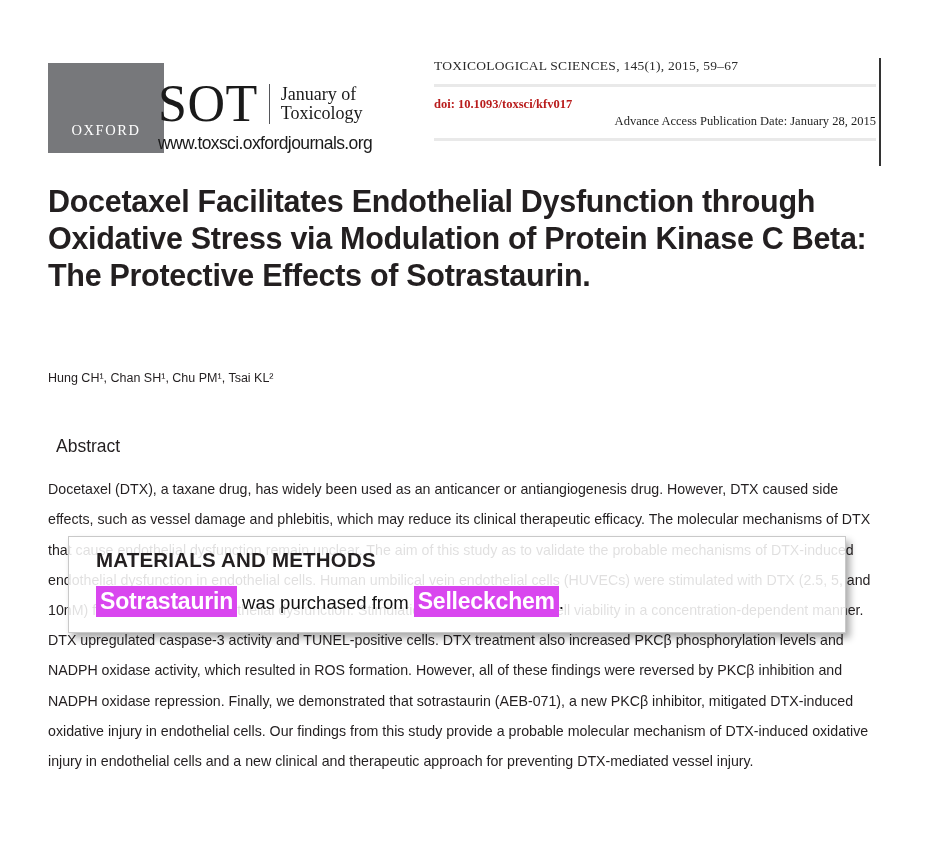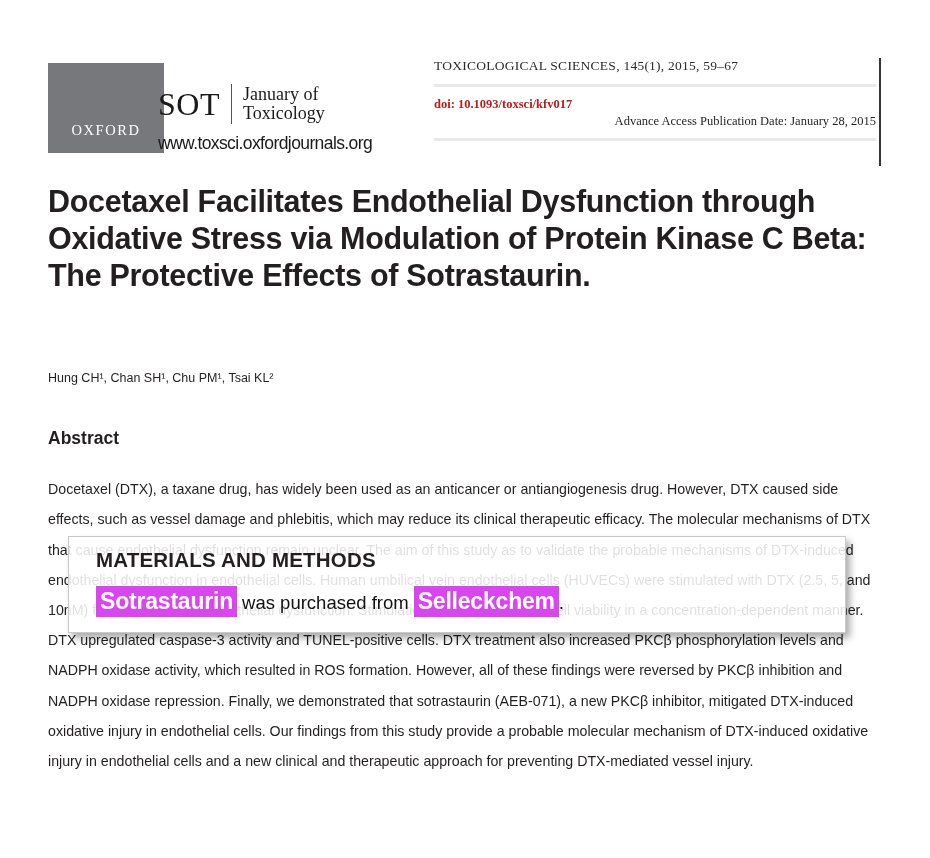--- a/index.html
+++ b/index.html
@@ -45,21 +45,21 @@
     left: 158px; top: 80px;
     width: 225px;
   }
   .sot-row {
     display: flex;
     align-items: center;
     height: 48px;
   }
   .sot-letters {
     font-family: "Liberation Serif", serif;
-    font-size: 32px;
+    font-size: 52px;
     line-height: 44px;
     letter-spacing: 0.5px;
     color: #1a1a1a;
     padding-right: 11px;
   }
   .sot-rule {
     width: 1px;
     height: 40px;
     background: #55565a;
     margin-right: 11px;
@@ -138,24 +138,24 @@
     font-family: "Liberation Sans", sans-serif;
     font-size: 12.5px;
     color: #231f20;
   }
 
   
   .abstract-heading {
     position: absolute;
     left: 48px; top: 428px;
     font-family: "Liberation Sans", sans-serif;
-    font-weight: bold;
+    font-weight: normal;
     font-size: 17.5px;
     color: #231f20;
-    margin: 0;
+    margin: 8px;
   }
   .abstract-body {
     position: absolute;
     left: 48px; top: 460px;
     width: 836px;
     font-family: "Liberation Sans", sans-serif;
     font-size: 14.2px;
     line-height: 30.2px;
     color: #231f20;
   }

